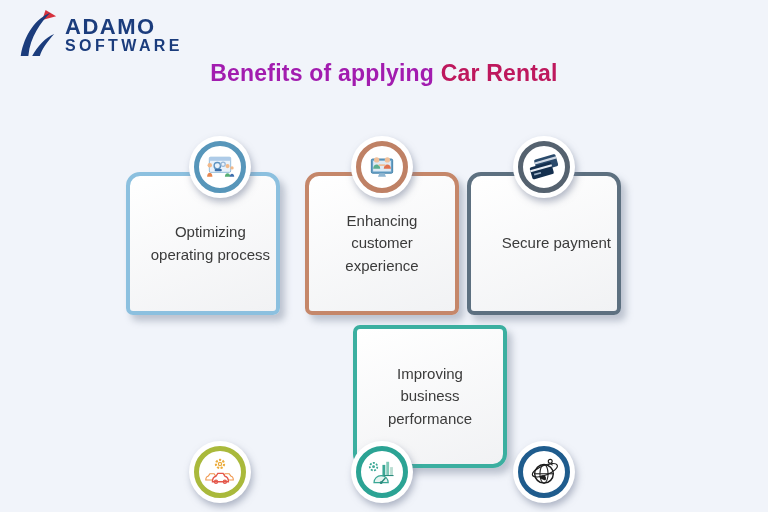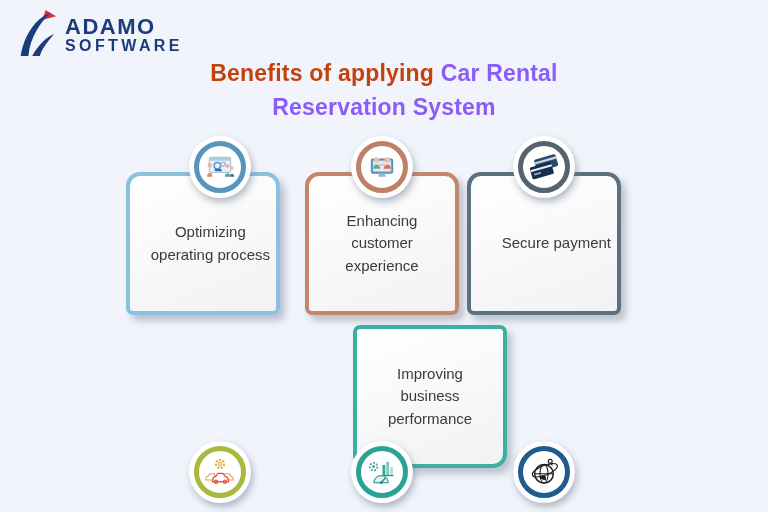--- a/index.html
+++ b/index.html
@@ -9,22 +9,22 @@
     font-family:"Liberation Sans", sans-serif;
   }
   
   .logo{position:absolute;left:14px;top:8px;display:flex;align-items:center;gap:7px;}
   .logo-text{display:flex;flex-direction:column;justify-content:center;}
   .logo-name{font-size:22px;font-weight:bold;color:#1b3c7c;letter-spacing:1.5px;line-height:24px;}
   .logo-sub{font-size:16px;font-weight:bold;color:#1b3c7c;letter-spacing:3.4px;line-height:14px;}
   
   .title{position:absolute;top:56px;left:0;width:768px;text-align:center;
     font-size:23px;font-weight:bold;line-height:34px;letter-spacing:.2px;}
-  .title .blue{color:#c2410c;}
-  .title .red{color:#8b5cf6;}
+  .title .blue{color:#a21caf;}
+  .title .red{color:#be185d;}
   
   .card{
     position:absolute;width:154px;height:143px;box-sizing:border-box;
     border:4.5px solid #999;
     background:linear-gradient(160deg,#ffffff 0%,#f1f2f4 100%);
     box-shadow:5px 6px 7px rgba(125,135,155,.45);
     display:flex;align-items:center;justify-content:center;
   }
   .card.r-top{border-radius:14px 14px 7px 7px;}
   .card.r-bottom{border-radius:7px 7px 14px 14px;}
@@ -62,21 +62,20 @@
       </svg>
     </span>
     <span class="logo-text">
       <span class="logo-name">ADAMO</span>
       <span class="logo-sub">SOFTWARE</span>
     </span>
   </div>
 
   <div class="title">
     <div><span class="blue">Benefits of applying </span><span class="red">Car Rental</span></div>
-    <div><span class="red">Reservation System</span></div>
   </div>
 
   <div class="card r-top c0" style="border-color: rgb(140, 192, 223);">
     <div class="card-label">Optimizing
 operating process</div>
   </div>
   <div class="card r-top c1" style="border-color: rgb(197, 135, 106);">
     <div class="card-label">Enhancing
 customer
 experience</div>

